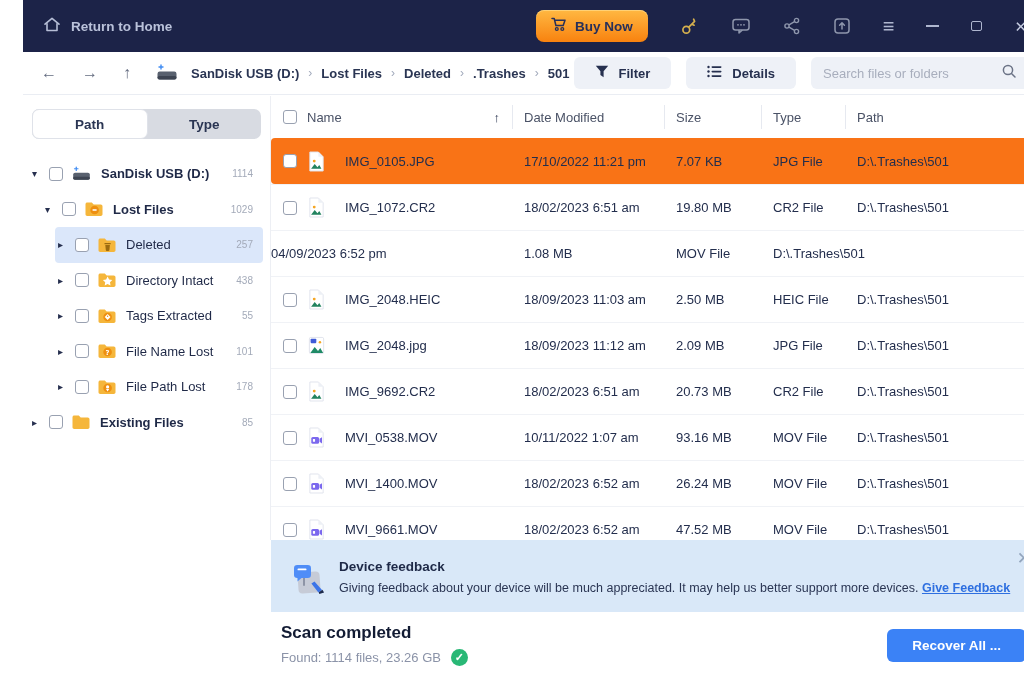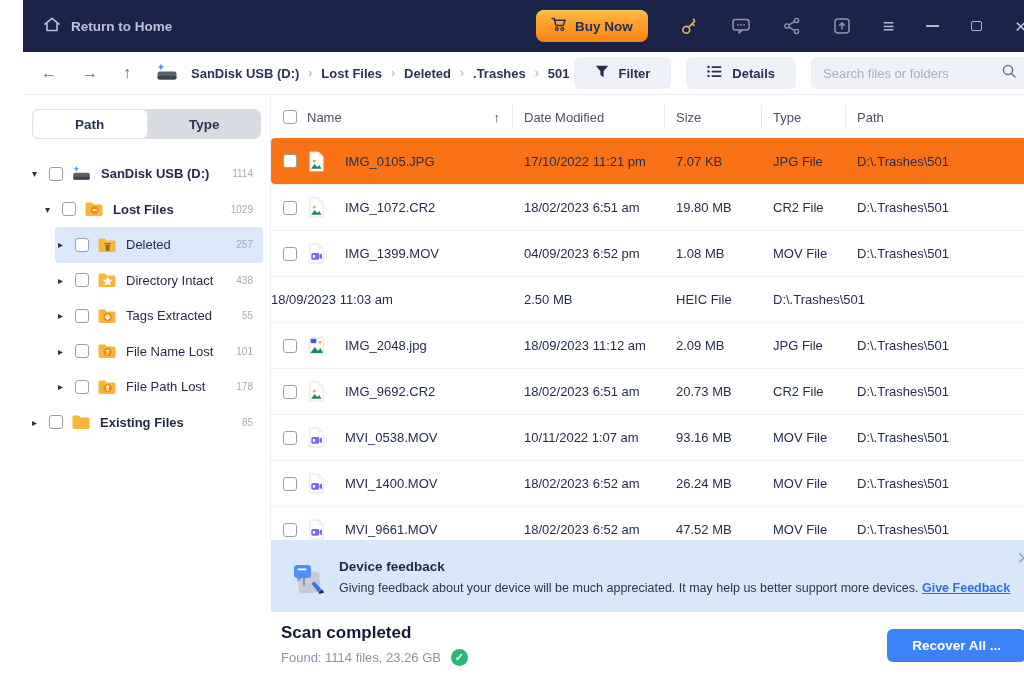--- a/index.html
+++ b/index.html
@@ -385,40 +385,39 @@
             </span>
           <span>IMG_1072.CR2</span>
         </div>
         <div>18/02/2023 6:51 am</div>
         <div>19.80 MB</div>
         <div>CR2 File</div>
         <div>D:\.Trashes\501</div>
       </div>
 
       <div class="frow">
-        <div class="name-cell">
-          <input type="checkbox" class="cbx" style="margin: 0px;">
-          <span class="ticon">
-              <svg width="19" height="21" viewBox="0 0 20 22">
-                <path d="M3 1h9l5 5v15H3z" fill="#fff" stroke="#dfe3ec"></path>
-                <path d="M12 1l5 5h-5z" fill="#edf0f6"></path>
-                <rect x="4.5" y="10.5" width="8.2" height="7" rx="1.6" fill="#7b68ee"></rect>
-                <rect x="6.2" y="12.5" width="2.3" height="3" rx=".4" fill="#fff"></rect>
-                <path d="M13.2 12.3l2.6-1.6v6.5l-2.6-1.6z" fill="#7b68ee"></path>
-              </svg>
-            </span>
-          <span>IMG_1399.MOV</span>
-        </div>
         <div>04/09/2023 6:52 pm</div>
         <div>1.08 MB</div>
         <div>MOV File</div>
         <div>D:\.Trashes\501</div>
       </div>
 
       <div class="frow">
+        <div class="name-cell">
+          <input type="checkbox" class="cbx" style="margin: 0px;">
+          <span class="ticon">
+              <svg width="19" height="21" viewBox="0 0 20 22">
+                <path d="M3 1h9l5 5v15H3z" fill="#fff" stroke="#dfe3ec"></path>
+                <path d="M12 1l5 5h-5z" fill="#edf0f6"></path>
+                <circle cx="7.6" cy="10.6" r="1.5" fill="#f5a623"></circle>
+                <path d="M4.3 18.6l3.8-5 2.9 3.4 1.9-2.3 2.3 3.9z" fill="#22835f"></path>
+              </svg>
+            </span>
+          <span>IMG_2048.HEIC</span>
+        </div>
         <div>18/09/2023 11:03 am</div>
         <div>2.50 MB</div>
         <div>HEIC File</div>
         <div>D:\.Trashes\501</div>
       </div>
 
       <div class="frow">
         <div class="name-cell">
           <input type="checkbox" class="cbx" style="margin: 0px;">
           <span class="ticon">

